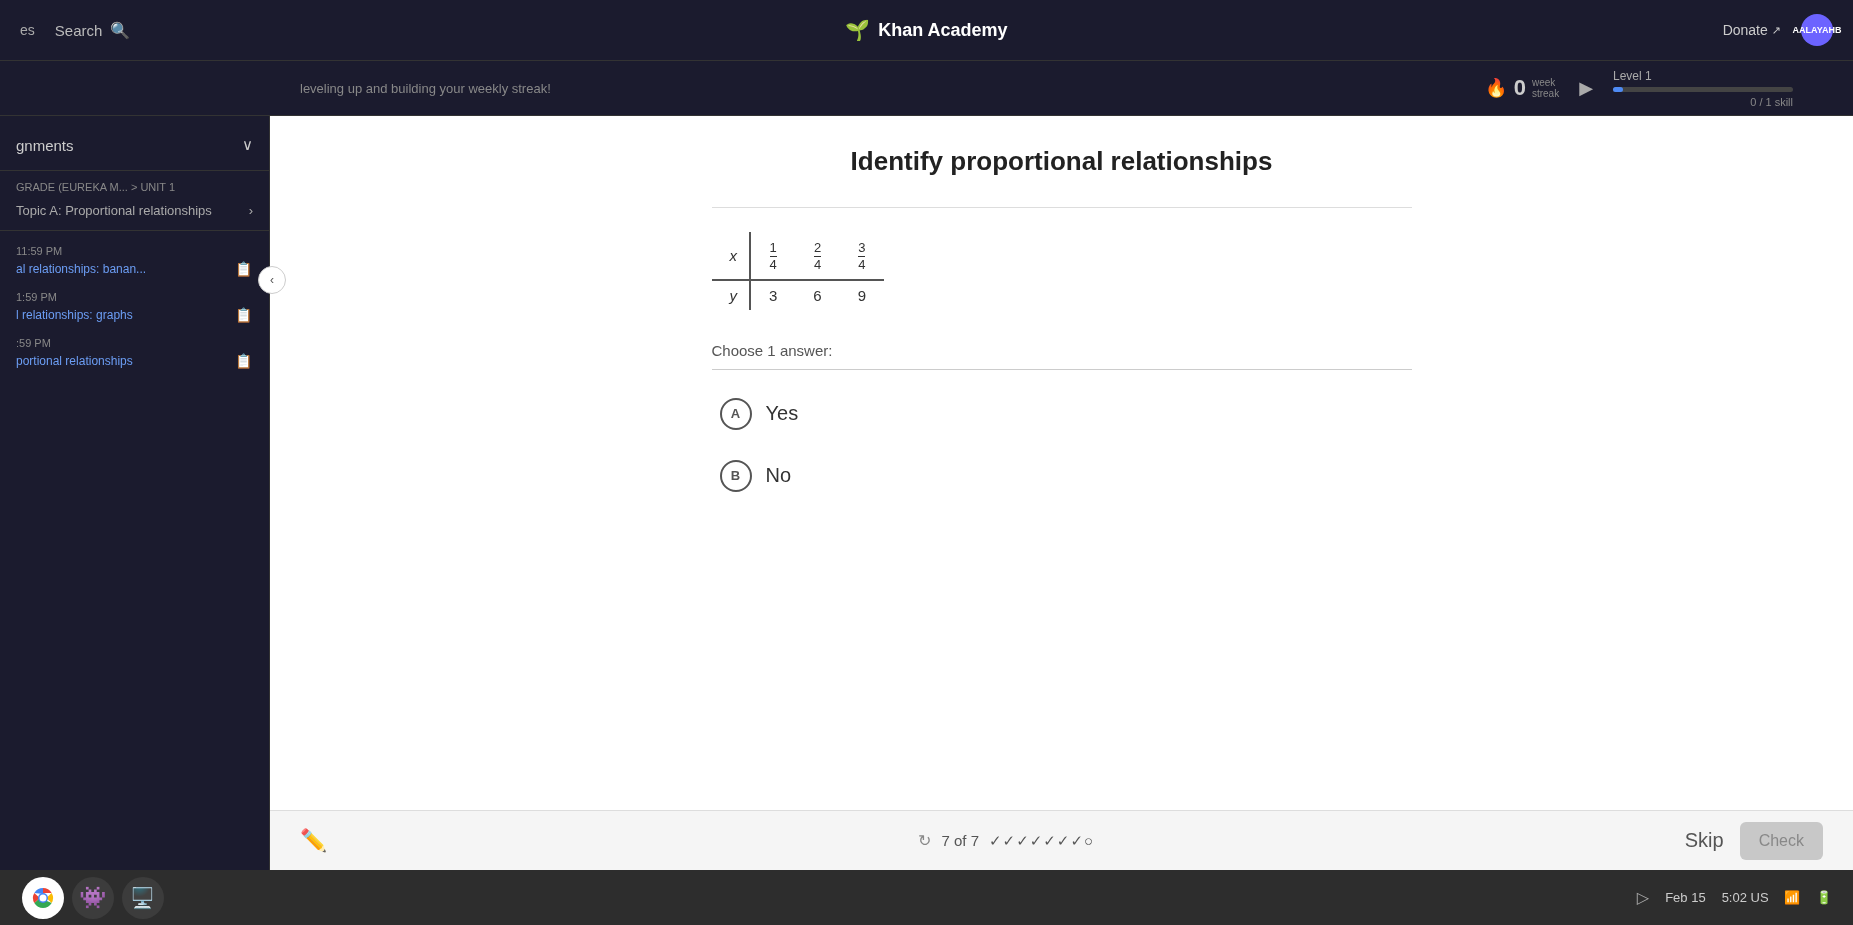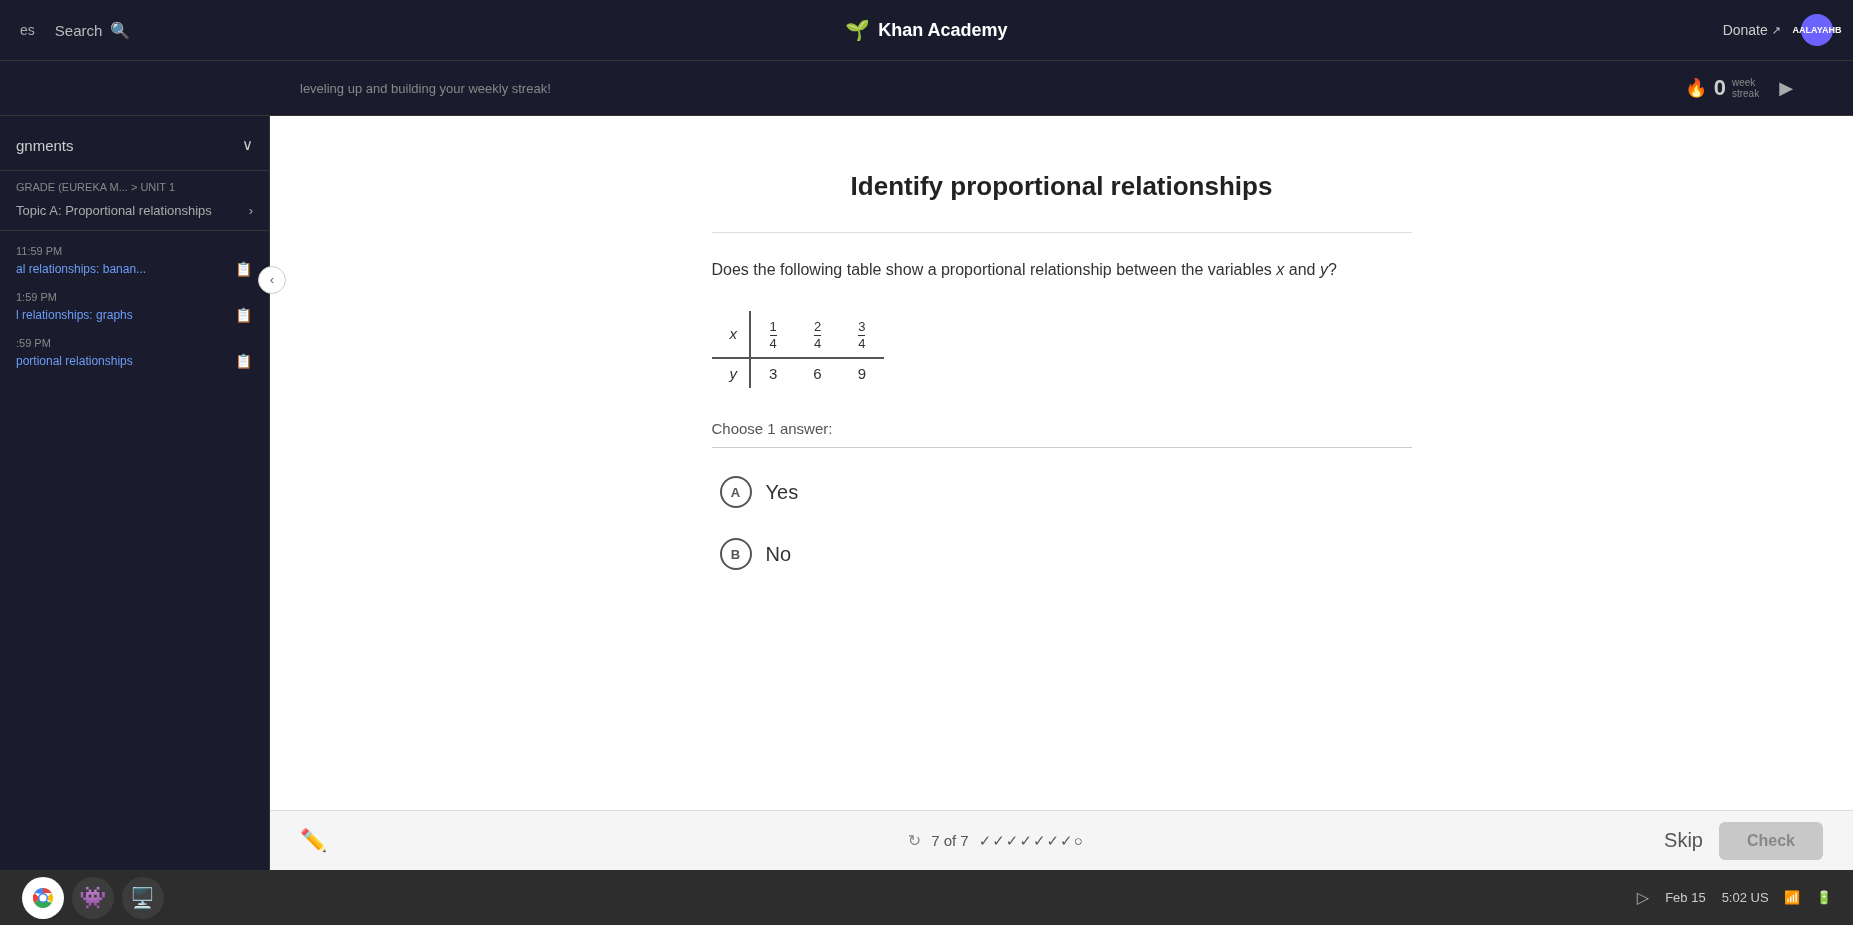--- a/index.html
+++ b/index.html
@@ -235,21 +235,20 @@
       max-width: 780px;
       margin: 0 auto;
       padding: 30px 40px 100px;
     }
     .question-title {
       font-size: 26px;
       font-weight: 700;
       color: #222;
       text-align: center;
       margin-bottom: 30px;
-      margin-top: 25px;
     }
     .question-divider {
       border: none;
       border-top: 1px solid #ddd;
       margin-bottom: 24px;
     }
     .question-text {
       font-size: 16px;
       color: #333;
       line-height: 1.6;
@@ -366,23 +365,23 @@
       color: #555;
       font-size: 20px;
       cursor: pointer;
       font-weight: 400;
     }
     .check-btn {
       background: #c8c8c8;
       color: #888;
       border: none;
       border-radius: 6px;
-      padding: 10px 28px;
+      padding: 10px 19px;
       font-size: 16px;
-      font-weight: 700;
+      font-weight: 400;
       cursor: pointer;
     }
 
     
     .taskbar {
       height: 55px;
       background: #2d2d2d;
       display: flex;
       align-items: center;
       justify-content: space-between;
@@ -442,20 +441,27 @@
   <div class="streak-center">
     <div class="streak-item">
       <span class="flame-icon">🔥</span>
       <span class="streak-num">0</span>
       <div>
         <div style="font-size:10px;color:#888;">week</div>
         <div style="font-size:10px;color:#888;">streak</div>
       </div>
     </div>
     <button class="play-btn">▶</button>
+    <div class="level-section">
+      <span style="font-size:12px;color:#aaa;display:flex;align-items:center;gap:4px;">Level 1</span>
+      <div class="level-bar">
+        <div class="level-fill"></div>
+      </div>
+      <span class="skill-count">0 / 1 skill</span>
+    </div>
   </div>
 </div>
 
 <div class="main-layout">
 
   <div class="sidebar">
     <div class="sidebar-header">
       <span>gnments</span>
       <span>∨</span>
     </div>
@@ -494,23 +500,20 @@
   <div class="content-area">
 
     <div style="position:relative;">
       <button class="toggle-btn" style="position:fixed;left:258px;top:280px;z-index:20;">‹</button>
     </div>
 
     <div class="content-inner">
       <h1 class="question-title">Identify proportional relationships</h1>
       <hr class="question-divider">
 
-      <p class="question-text">
-        Does the following table show a proportional relationship between the variables <span class="math-var">x</span> and <span class="math-var">y</span>?
-      </p>
 
       
       <div class="fraction-table-wrap">
         <table class="fraction-table">
           <thead>
             <tr class="header-row">
               <td class="row-label"><em>x</em></td>
               <td>
                 <span class="fraction">
                   <span class="frac-num">1</span>

